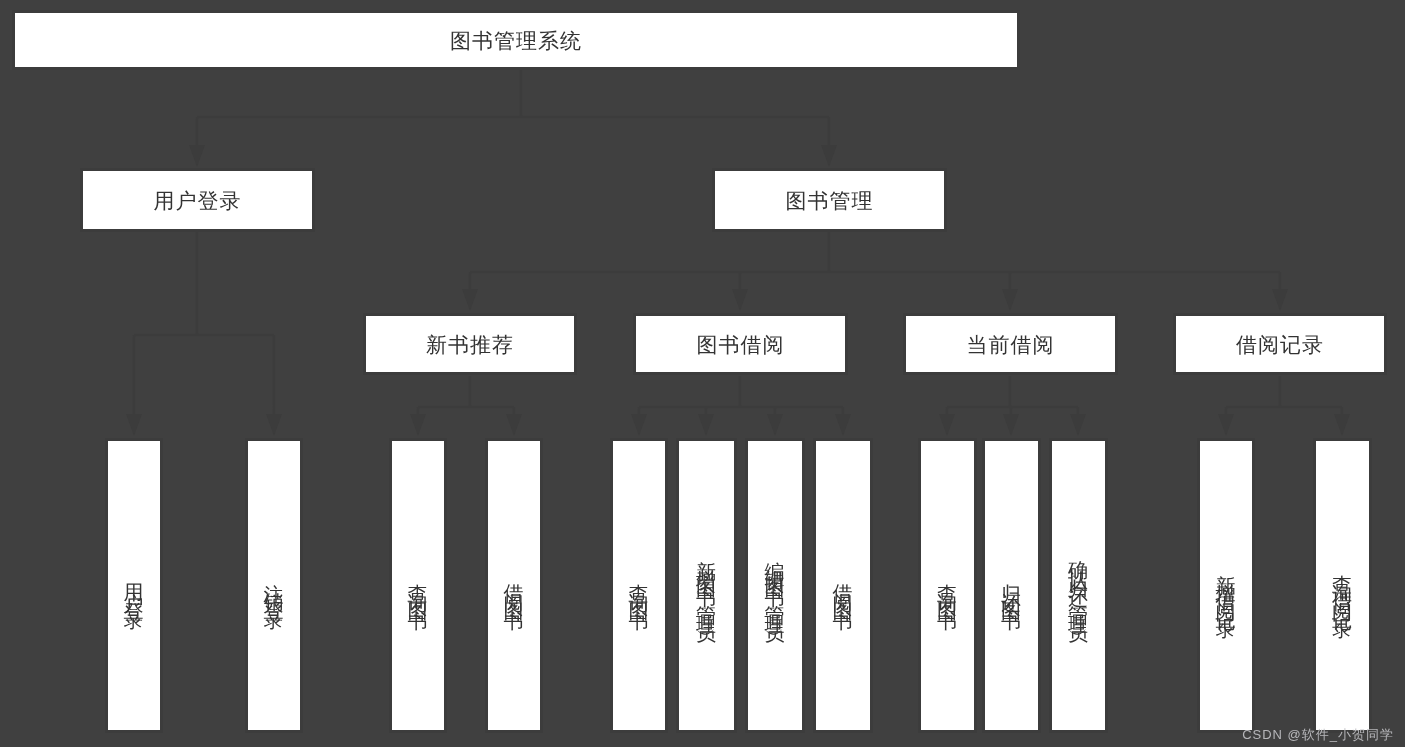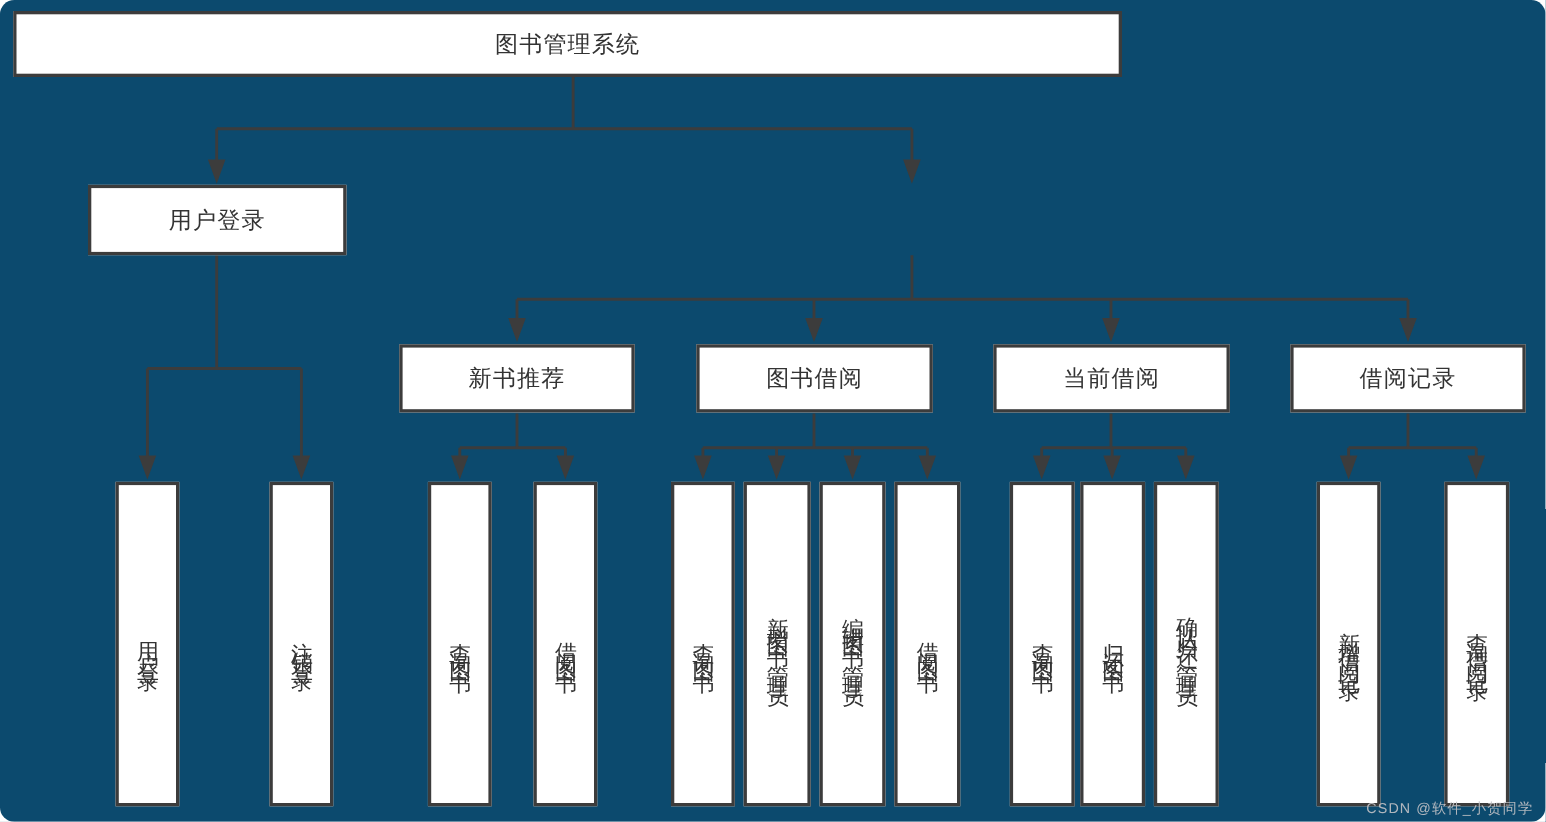--- a/index.html
+++ b/index.html
@@ -3,23 +3,22 @@
 <meta charset="utf-8">
 <style>
   * { margin: 0; padding: 0; box-sizing: border-box; }
   html, body { background: #ffffff; }
   body { font-family: "Liberation Sans", "DejaVu Sans", sans-serif; }
 
   #canvas {
     position: relative;
     width: 1405px;
     height: 747px;
-    background: #0c4a6e;
+    background: #404040;
     overflow: hidden;
-    border-radius: 13px;
   }
 
   #connectors {
     position: absolute;
     left: 0; top: 0;
     width: 1405px; height: 747px;
     pointer-events: none;
   }
 
   .node, .leaf {
@@ -79,20 +78,21 @@
          M134 436 l-8 -22 h16 Z  M274 436 l-8 -22 h16 Z
          M418 436 l-8 -22 h16 Z  M514 436 l-8 -22 h16 Z
          M639 436 l-8 -22 h16 Z  M706 436 l-8 -22 h16 Z  M775 436 l-8 -22 h16 Z  M843 436 l-8 -22 h16 Z
          M947 436 l-8 -22 h16 Z  M1011 436 l-8 -22 h16 Z  M1078 436 l-8 -22 h16 Z
          M1226 436 l-8 -22 h16 Z M1342 436 l-8 -22 h16 Z"></path>
   </svg>
 
   <div class="node" style="left:12px;top:10px;width:1008px;height:60px">图书管理系统</div>
 
   <div class="node" style="left:80px;top:168px;width:235px;height:64px">用户登录</div>
+  <div class="node" style="left:712px;top:168px;width:235px;height:64px">图书管理</div>
 
   <div class="node" style="left:633px;top:313px;width:215px;height:62px">图书借阅</div>
   <div class="node" style="left:363px;top:313px;width:214px;height:62px">新书推荐</div>
   <div class="node" style="left:903px;top:313px;width:215px;height:62px">当前借阅</div>
   <div class="node" style="left:1173px;top:313px;width:214px;height:62px">借阅记录</div>
 
   <div class="leaf" style="left:105px;top:438px;width:58px;height:295px">用户登录</div>
   <div class="leaf" style="left:245px;top:438px;width:58px;height:295px">注销登录</div>
 
   <div class="leaf" style="left:389px;top:438px;width:58px;height:295px">查询图书</div>

